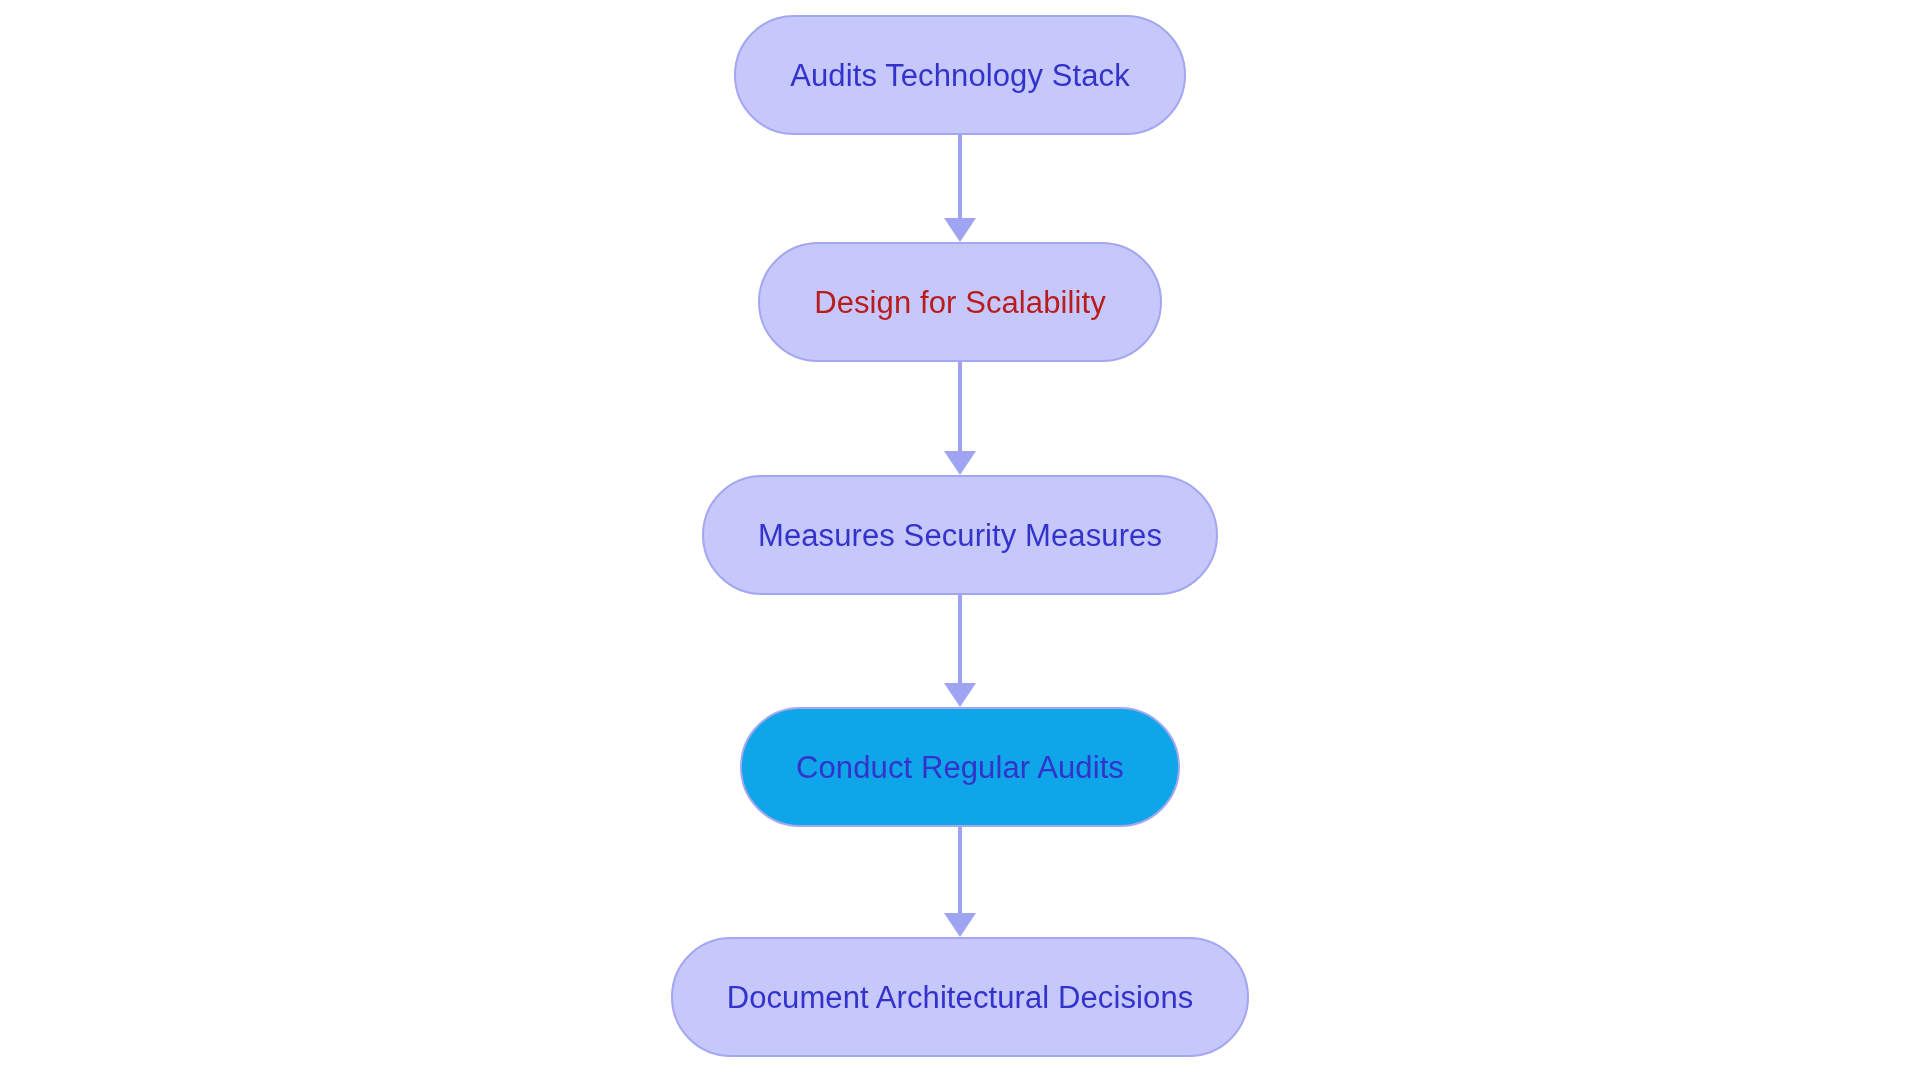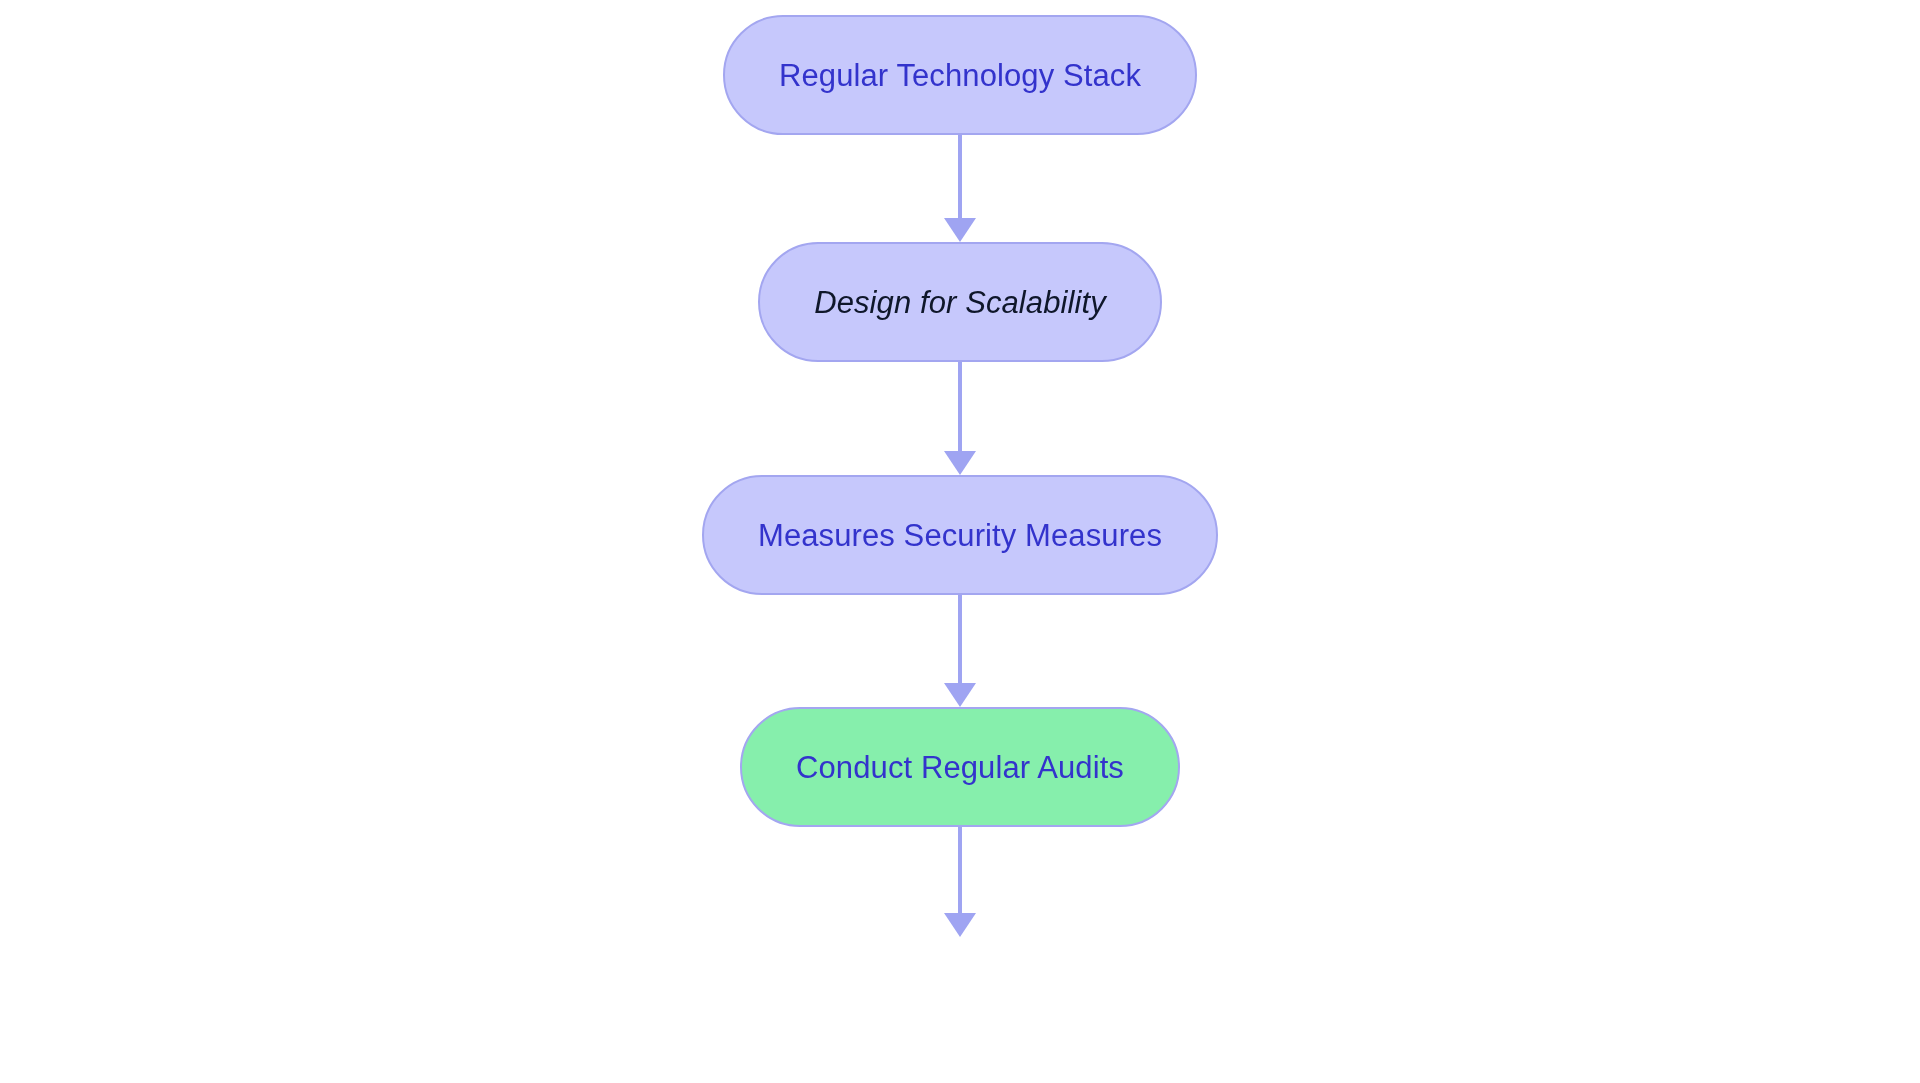--- a/index.html
+++ b/index.html
@@ -76,50 +76,53 @@
 </style>
 </head>
 <body>
 
 <div id="flowchart" style="background: rgb(255, 255, 255);">
   <div class="flow-column">
 
     <div class="spacer-top"></div>
 
     <div class="node" style="background: rgb(198, 200, 252); border-color: rgb(163, 166, 240);">
-      <span class="node-label" style="color: rgb(51, 51, 204);">Regular Technology Stack</span>
+      <span class="node-label" style="color: rgb(51, 51, 204);">Audits Technology Stack</span>
     </div>
 
     <div class="connector" style="height:107px;">
       <div class="connector-line" style="background: rgb(159, 164, 242);"></div>
       <div class="connector-arrowhead" style="border-top-color: rgb(159, 164, 242);"></div>
     </div>
 
     <div class="node" style="background: rgb(198, 200, 252); border-color: rgb(163, 166, 240);">
-      <span class="node-label" style="color: #0f172a; font-style: italic;">Design for Scalability</span>
+      <span class="node-label" style="color: #b91c1c;">Design for Scalability</span>
     </div>
 
     <div class="connector" style="height:113px;">
       <div class="connector-line" style="background: rgb(159, 164, 242);"></div>
       <div class="connector-arrowhead" style="border-top-color: rgb(159, 164, 242);"></div>
     </div>
 
     <div class="node" style="background: rgb(198, 200, 252); border-color: rgb(163, 166, 240);">
       <span class="node-label" style="color: rgb(51, 51, 204);">Measures Security Measures</span>
     </div>
 
     <div class="connector" style="height:112px;">
       <div class="connector-line" style="background: rgb(159, 164, 242);"></div>
       <div class="connector-arrowhead" style="border-top-color: rgb(159, 164, 242);"></div>
     </div>
 
-    <div class="node" style="background: #86efac; border-color: rgb(163, 166, 240);">
+    <div class="node" style="background: #0ea5e9; border-color: rgb(163, 166, 240);">
       <span class="node-label" style="color: rgb(51, 51, 204);">Conduct Regular Audits</span>
     </div>
 
     <div class="connector" style="height:110px;">
       <div class="connector-line" style="background: rgb(159, 164, 242);"></div>
       <div class="connector-arrowhead" style="border-top-color: rgb(159, 164, 242);"></div>
     </div>
 
+    <div class="node" style="background: rgb(198, 200, 252); border-color: rgb(163, 166, 240);">
+      <span class="node-label" style="color: rgb(51, 51, 204);">Document Architectural Decisions</span>
+    </div>
 
   </div>
 </div>
 
 </body></html>

